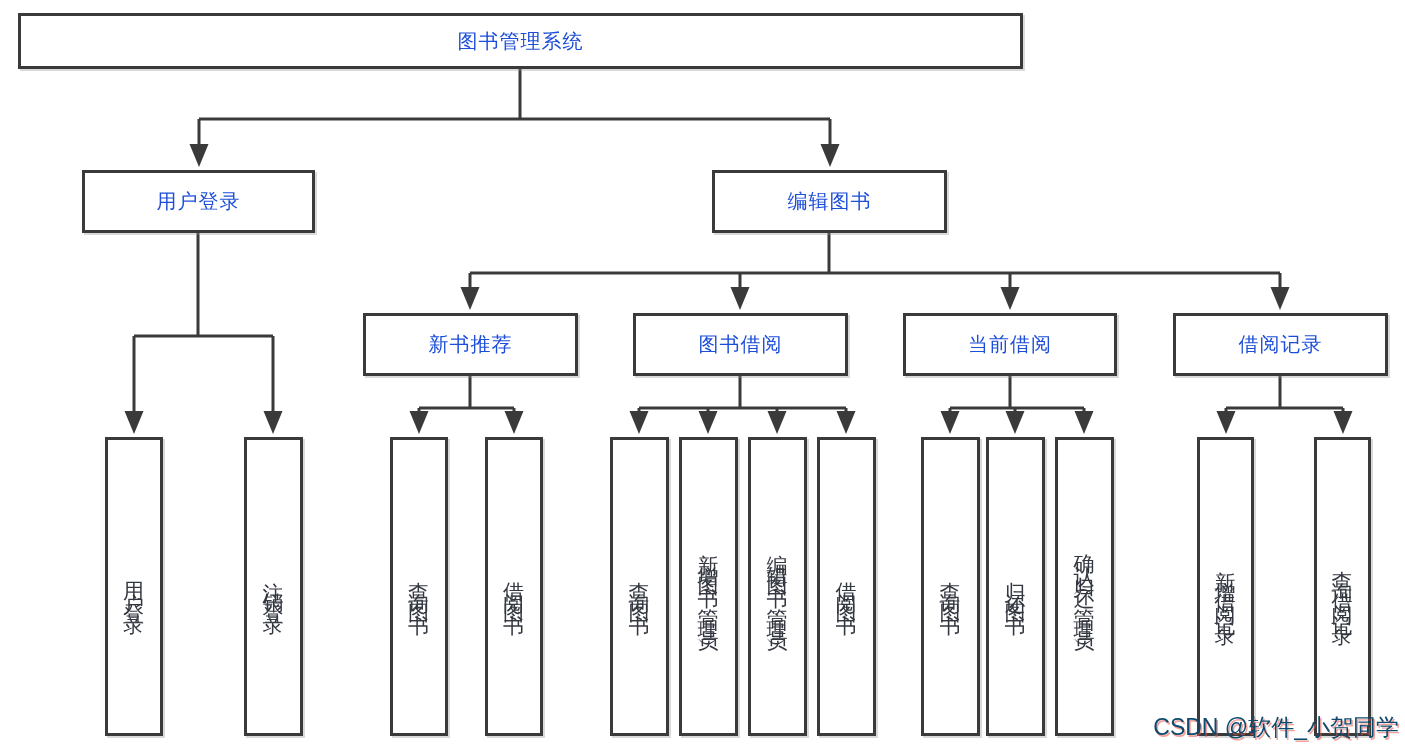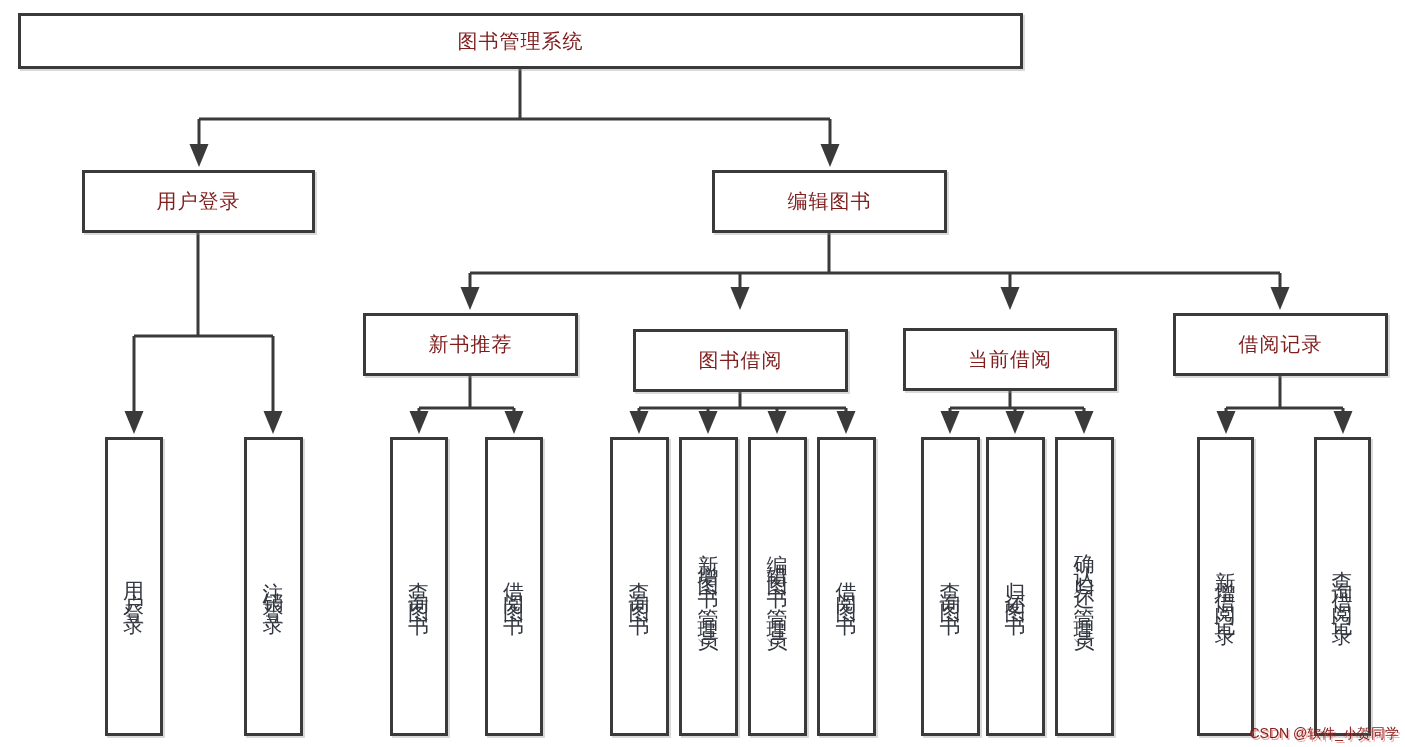--- a/index.html
+++ b/index.html
@@ -14,36 +14,36 @@
   .node{
     position:absolute;
     box-sizing:border-box;
     background:#ffffff;
     border:3px solid #3a3a3a;
     box-shadow:2px 2px 0 rgba(150,150,150,0.35);
     z-index:2;
   }
   .hbox{
     display:flex;align-items:center;justify-content:center;
-    font-size:20px;color:#7f1d1d;letter-spacing:1px;
+    font-size:20px;color:#1d4ed8;letter-spacing:1px;
   }
   .leaf{z-index:2;}
   .leaf .vtxt{
     position:absolute;left:50%;top:50%;
     transform:translate(-50%,-50%);
     writing-mode:vertical-rl;
     text-orientation:mixed;
     white-space:nowrap;
     font-size:21px;line-height:1;
     letter-spacing:11px;
     color:#333740;
   }
   .watermark{
     position:absolute;right:6px;bottom:4px;
-    font-size:14px;color:#7f1d1d;
+    font-size:23px;color:#0c4a6e;
     text-shadow:1.5px 1.5px 0 rgba(232,86,74,0.55);
     z-index:3;white-space:nowrap;
   }
 </style>
 </head>
 <body>
 
 <div class="canvas">
 
   <svg class="wires" viewBox="0 0 1405 747">
@@ -78,22 +78,22 @@
       <polygon points="1333.5,411 1352.5,411 1343,434"></polygon>
     </g>
   </svg>
 
   <div class="node hbox" style="left:18px;top:13px;width:1005px;height:56px;">图书管理系统</div>
 
   <div class="node hbox" style="left:82px;top:170px;width:233px;height:63px;">用户登录</div>
   <div class="node hbox" style="left:712px;top:170px;width:235px;height:63px;">编辑图书</div>
 
   <div class="node hbox" style="left:363px;top:313px;width:215px;height:63px;text-align:center;">新书推荐</div>
-  <div class="node hbox" style="left:633px;top:313px;width:215px;height:63px;margin-top:16px;">图书借阅</div>
-  <div class="node hbox" style="left:903px;top:328px;width:214px;height:63px;">当前借阅</div>
+  <div class="node hbox" style="left:633px;top:313px;width:215px;height:63px;">图书借阅</div>
+  <div class="node hbox" style="left:903px;top:313px;width:214px;height:63px;">当前借阅</div>
   <div class="node hbox" style="left:1173px;top:313px;width:215px;height:63px;">借阅记录</div>
 
   <div class="node leaf" style="left:105px;top:437px;width:58px;height:299px;">
     <span class="vtxt">用户登录</span>
   </div>
   <div class="node leaf" style="left:244px;top:437px;width:59px;height:299px;">
     <span class="vtxt">注销登录</span>
   </div>
 
   <div class="node leaf" style="left:390px;top:437px;width:58px;height:299px;">

